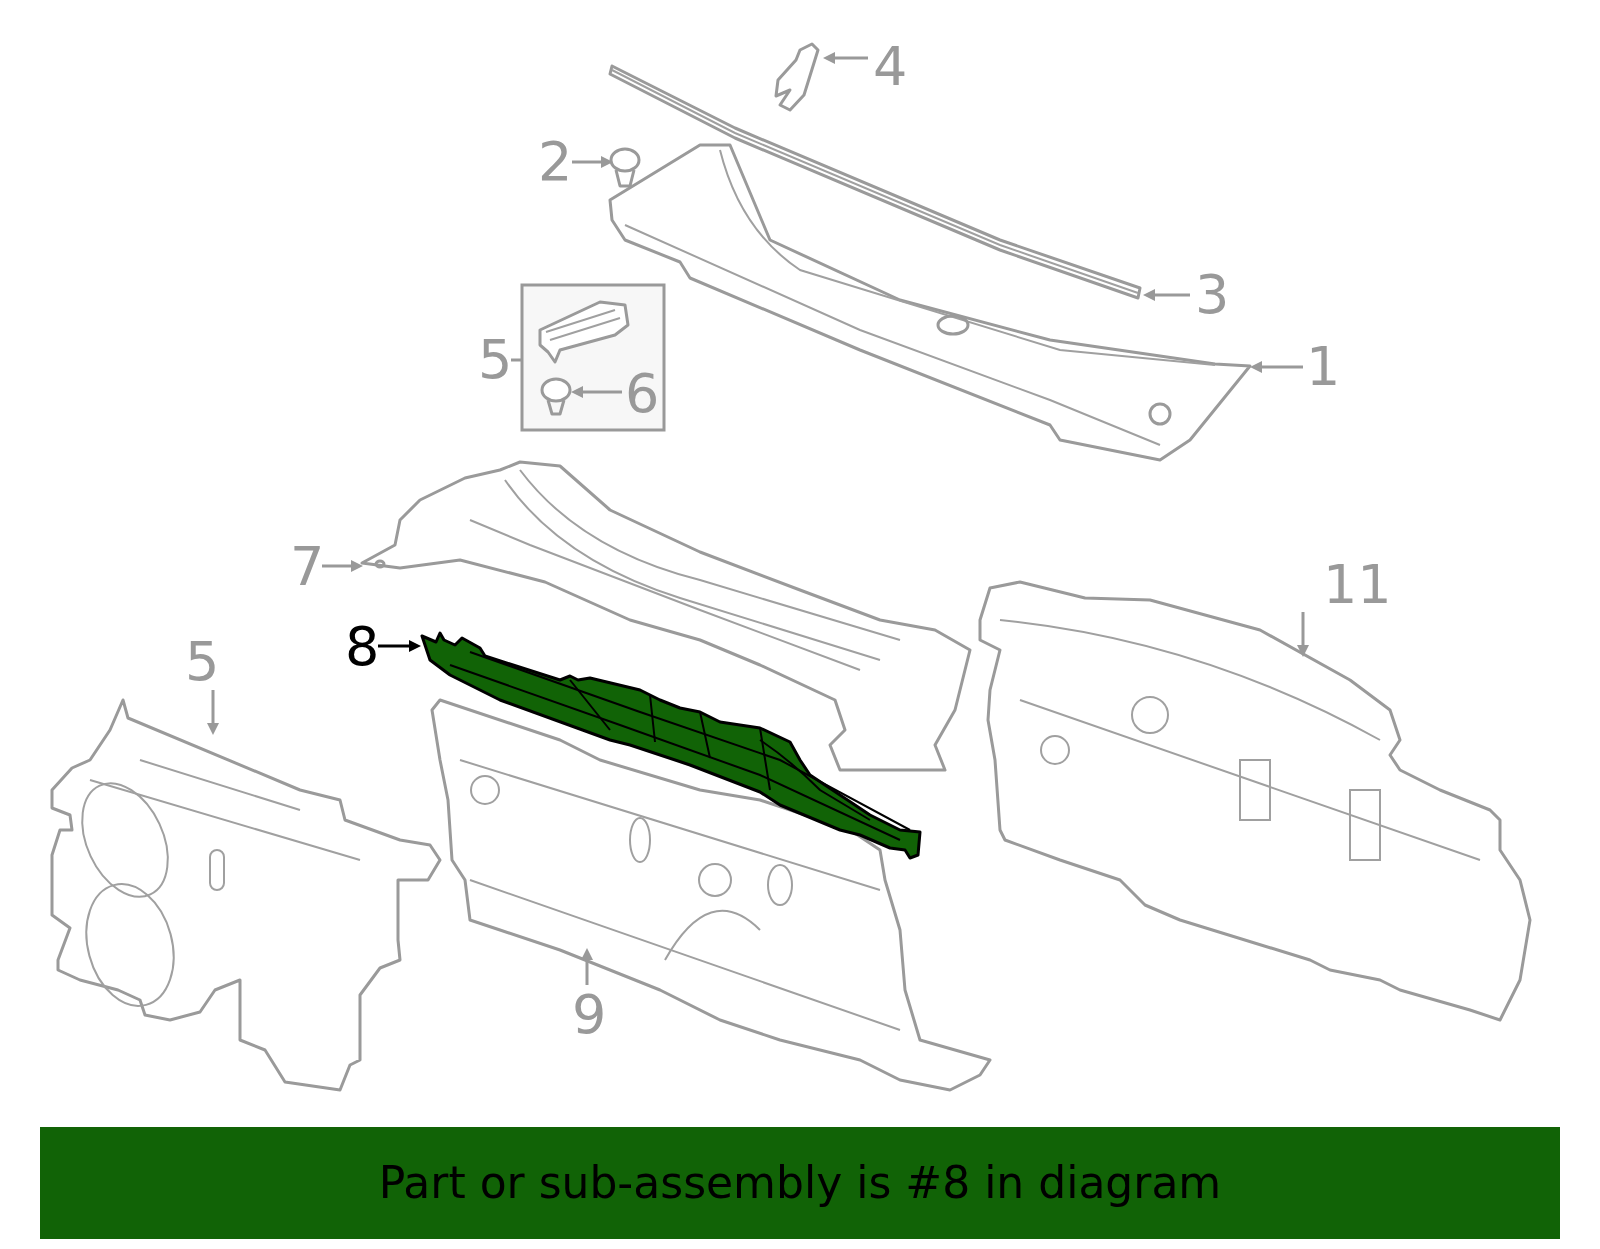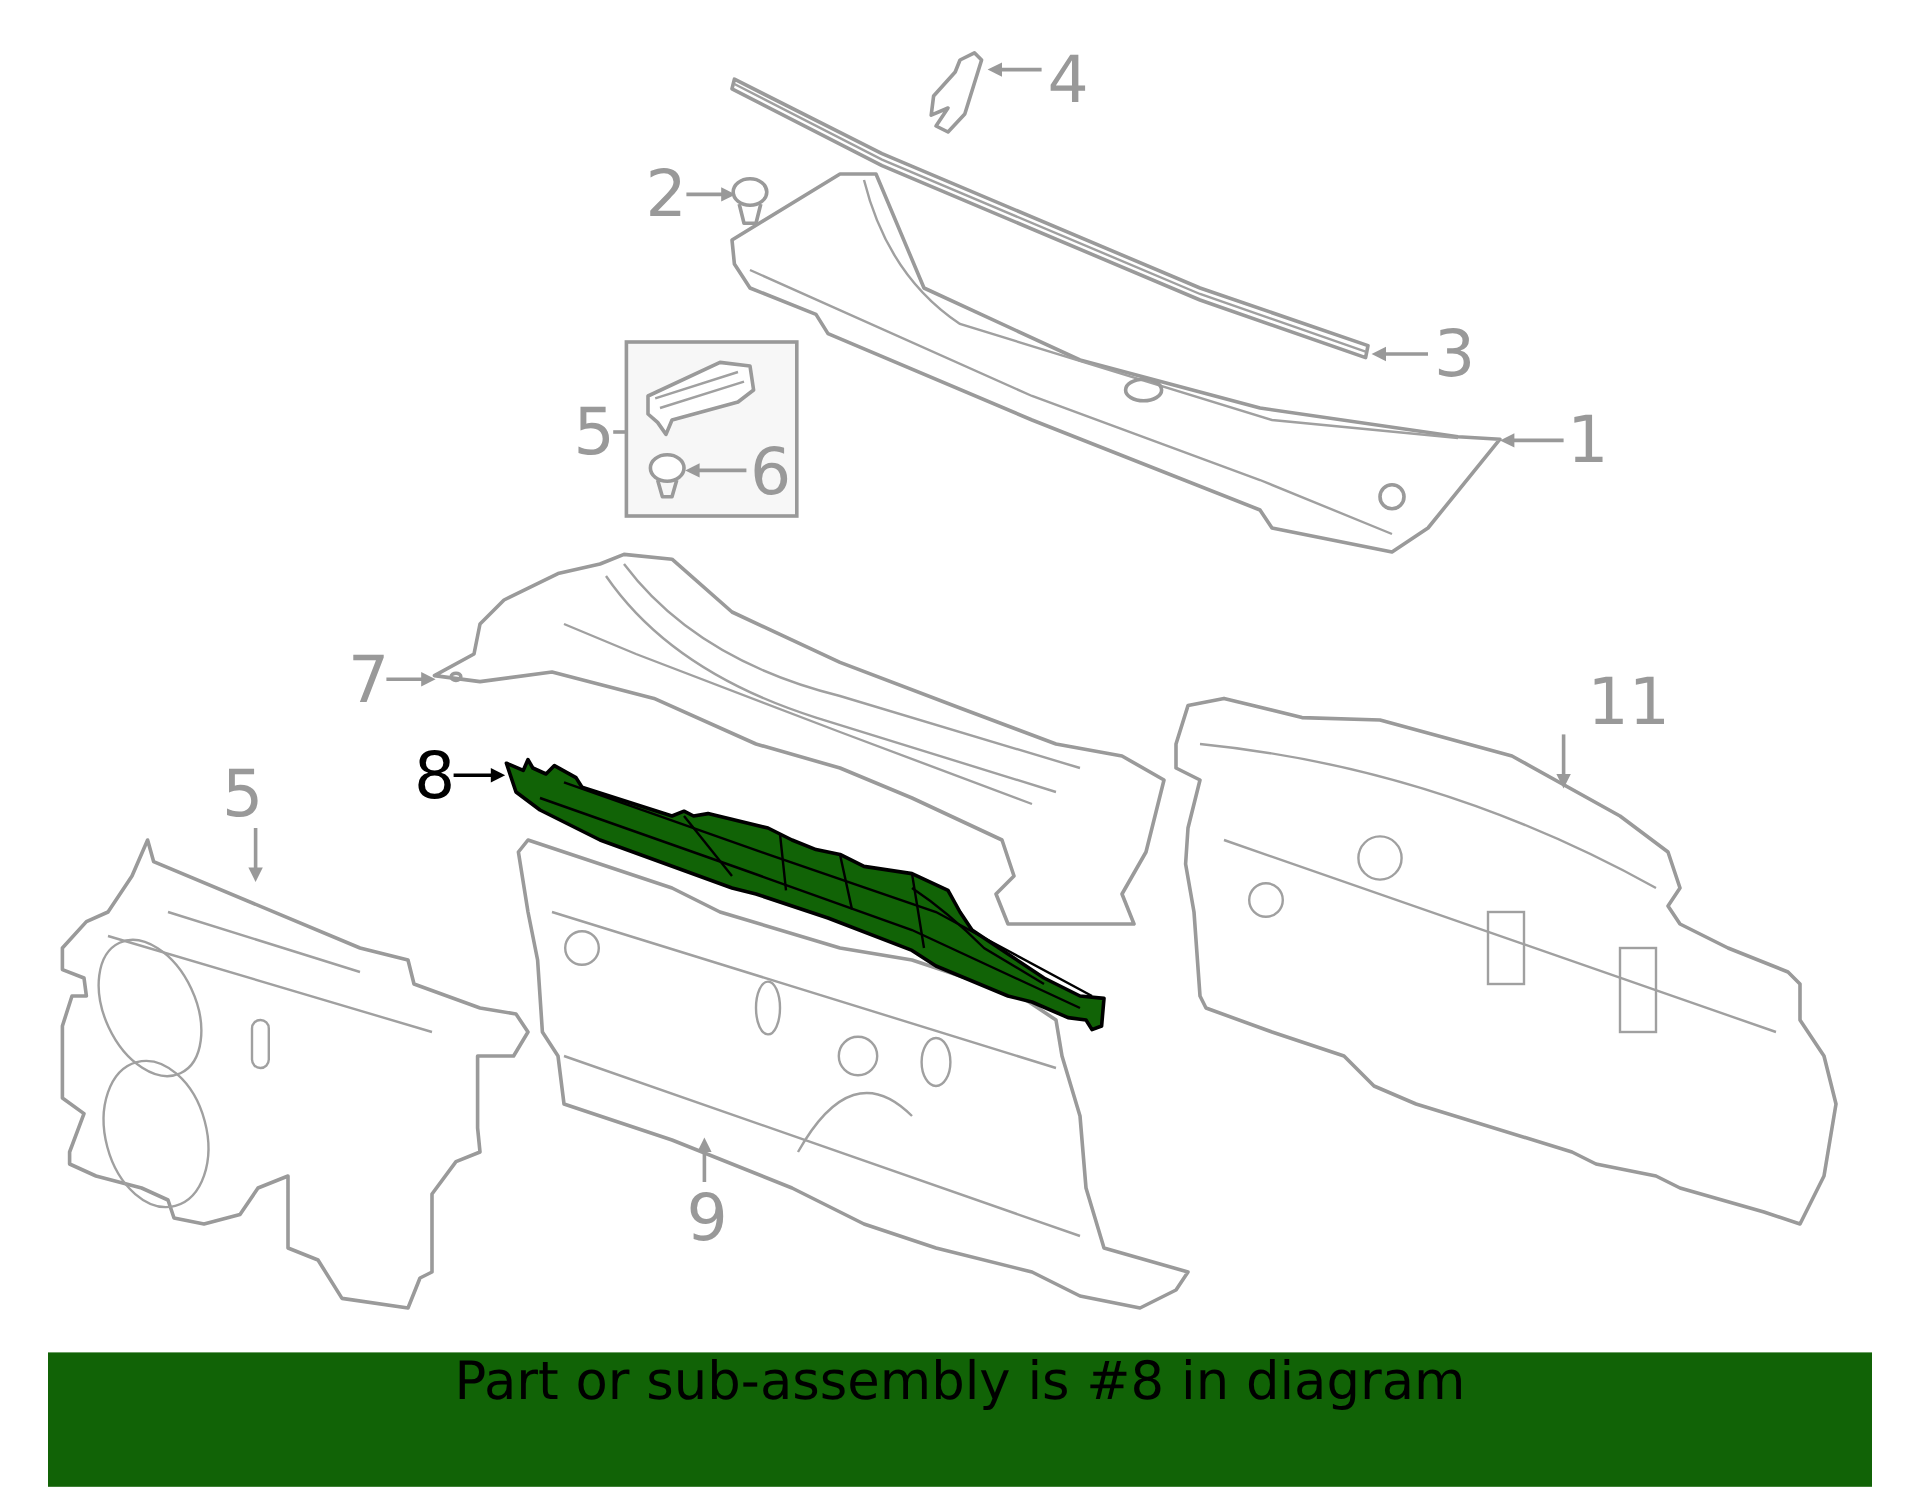--- a/index.html
+++ b/index.html
@@ -1,21 +1,21 @@
 <!DOCTYPE html>
 <html><head>
 <meta charset="utf-8">
 <style>
   html, body { margin:0; padding:0; background:#ffffff; }
   body { width:1600px; height:1249px; position:relative; overflow:hidden; font-family:"DejaVu Sans", sans-serif; }
   #diagram { position:absolute; left:0; top:0; width:1600px; height:1110px; }
   .callout { position:absolute; font-family:"DejaVu Sans", sans-serif; color:#999999; font-size:54px; line-height:1; }
   .callout.active { color:#000000; }
   #banner { position:absolute; left:40px; top:1127px; width:1520px; height:112px; background:#116306;
-            display:flex; flex-direction:column; align-items:center; }
+            display:flex; flex-direction:column; align-items:center; justify-content:center; }
   #banner .line { font-family:"DejaVu Sans", sans-serif; font-size:44px; line-height:50px; color:#000; }
   .part { fill:none; stroke:#9a9a9a; stroke-width:3; stroke-linejoin:round; }
   .partfill { fill:#ffffff; stroke:#9a9a9a; stroke-width:3; stroke-linejoin:round; }
   .thin { fill:none; stroke:#a0a0a0; stroke-width:2; }
   .hl { fill:#116306; stroke:#000; stroke-width:3; stroke-linejoin:round; }
   .hlthin { fill:none; stroke:#000; stroke-width:2; }
   .lead { stroke:#999; stroke-width:3; fill:none; }
   .leadhl { stroke:#000; stroke-width:3; fill:none; }
 </style>
 </head>

